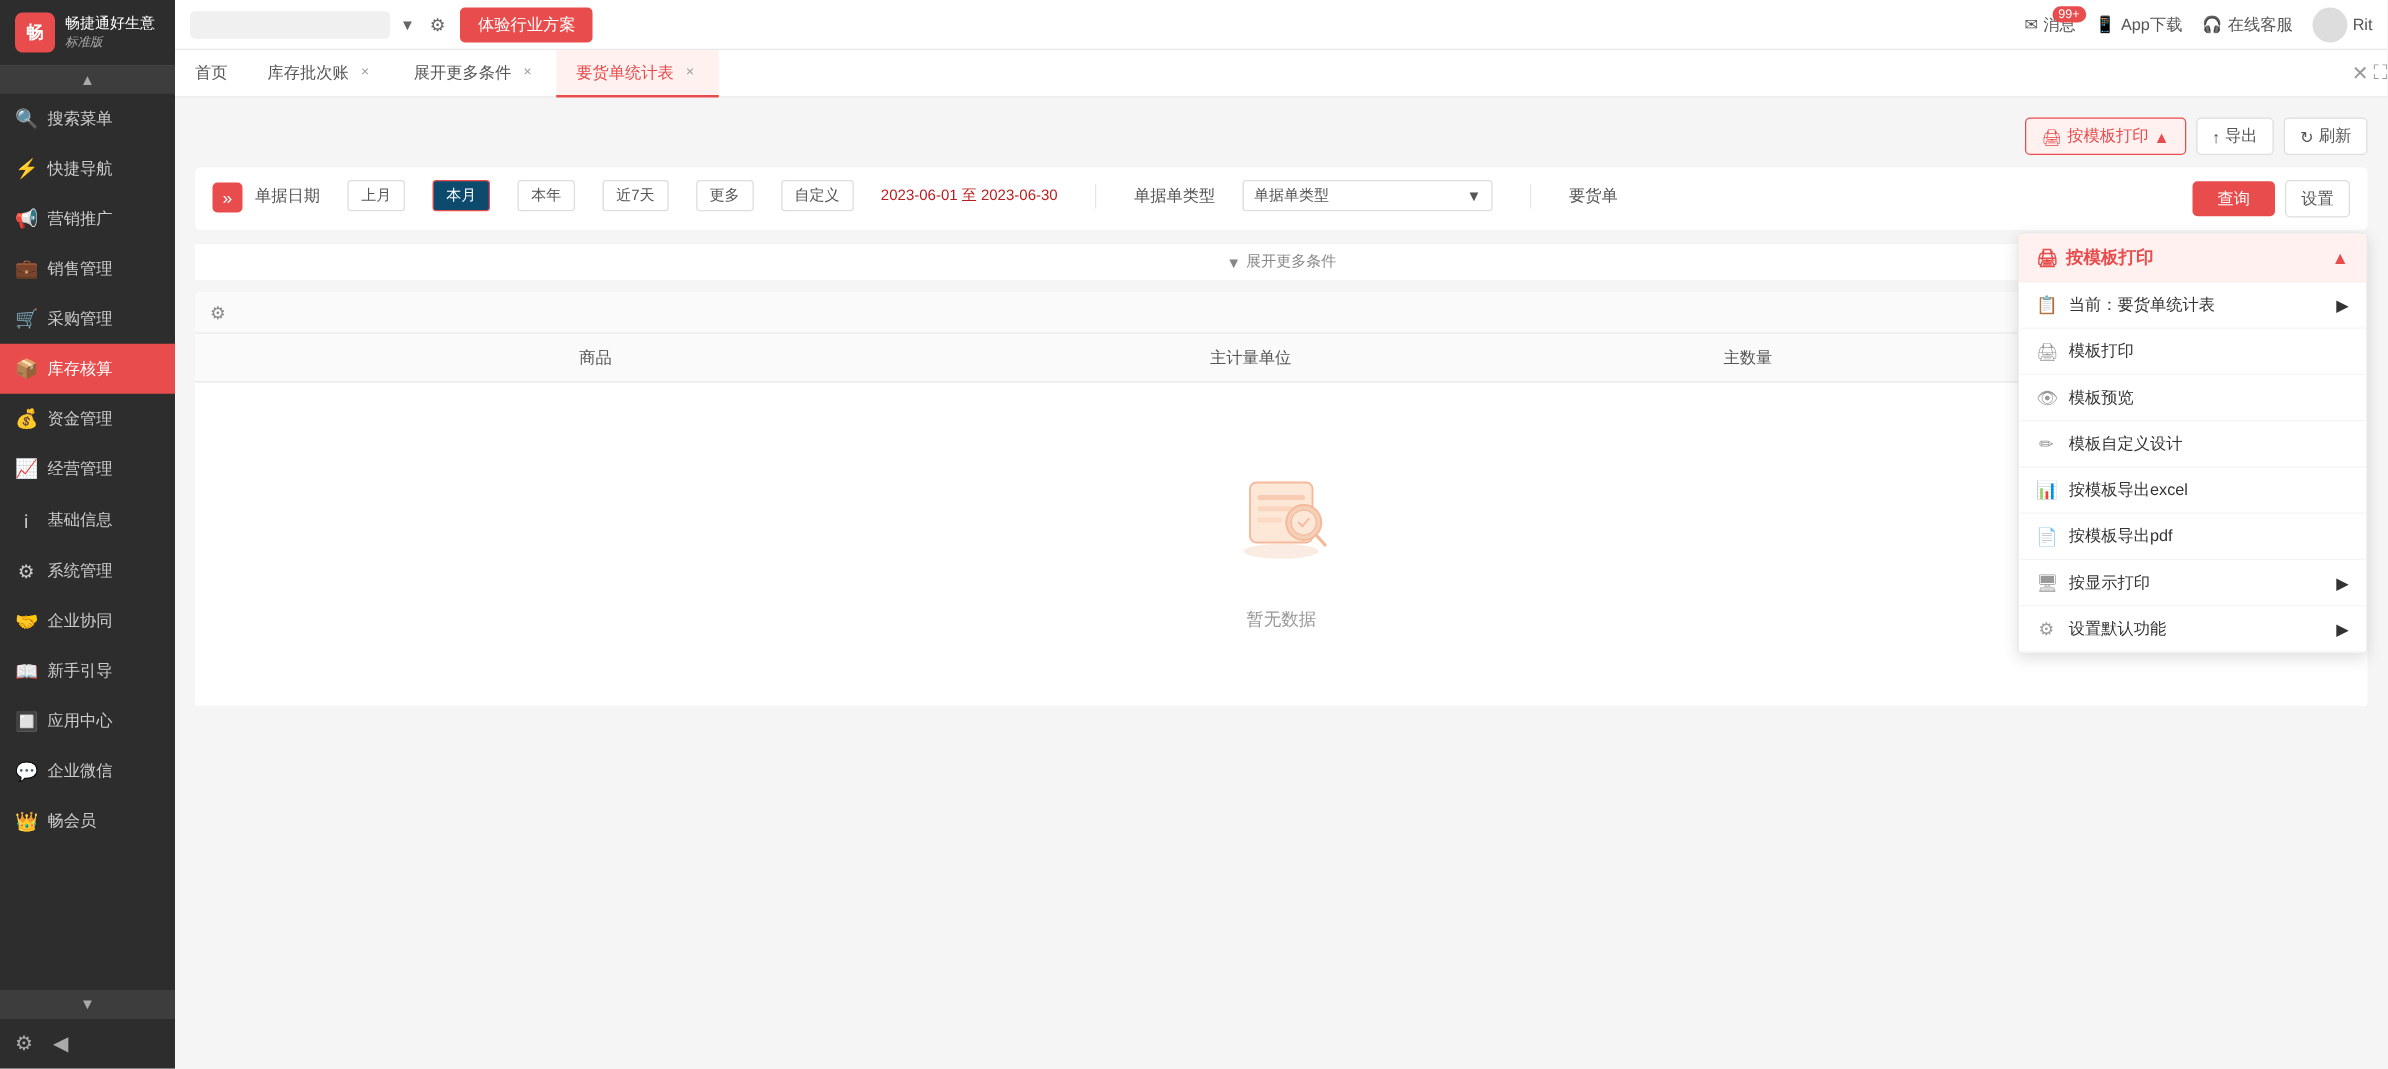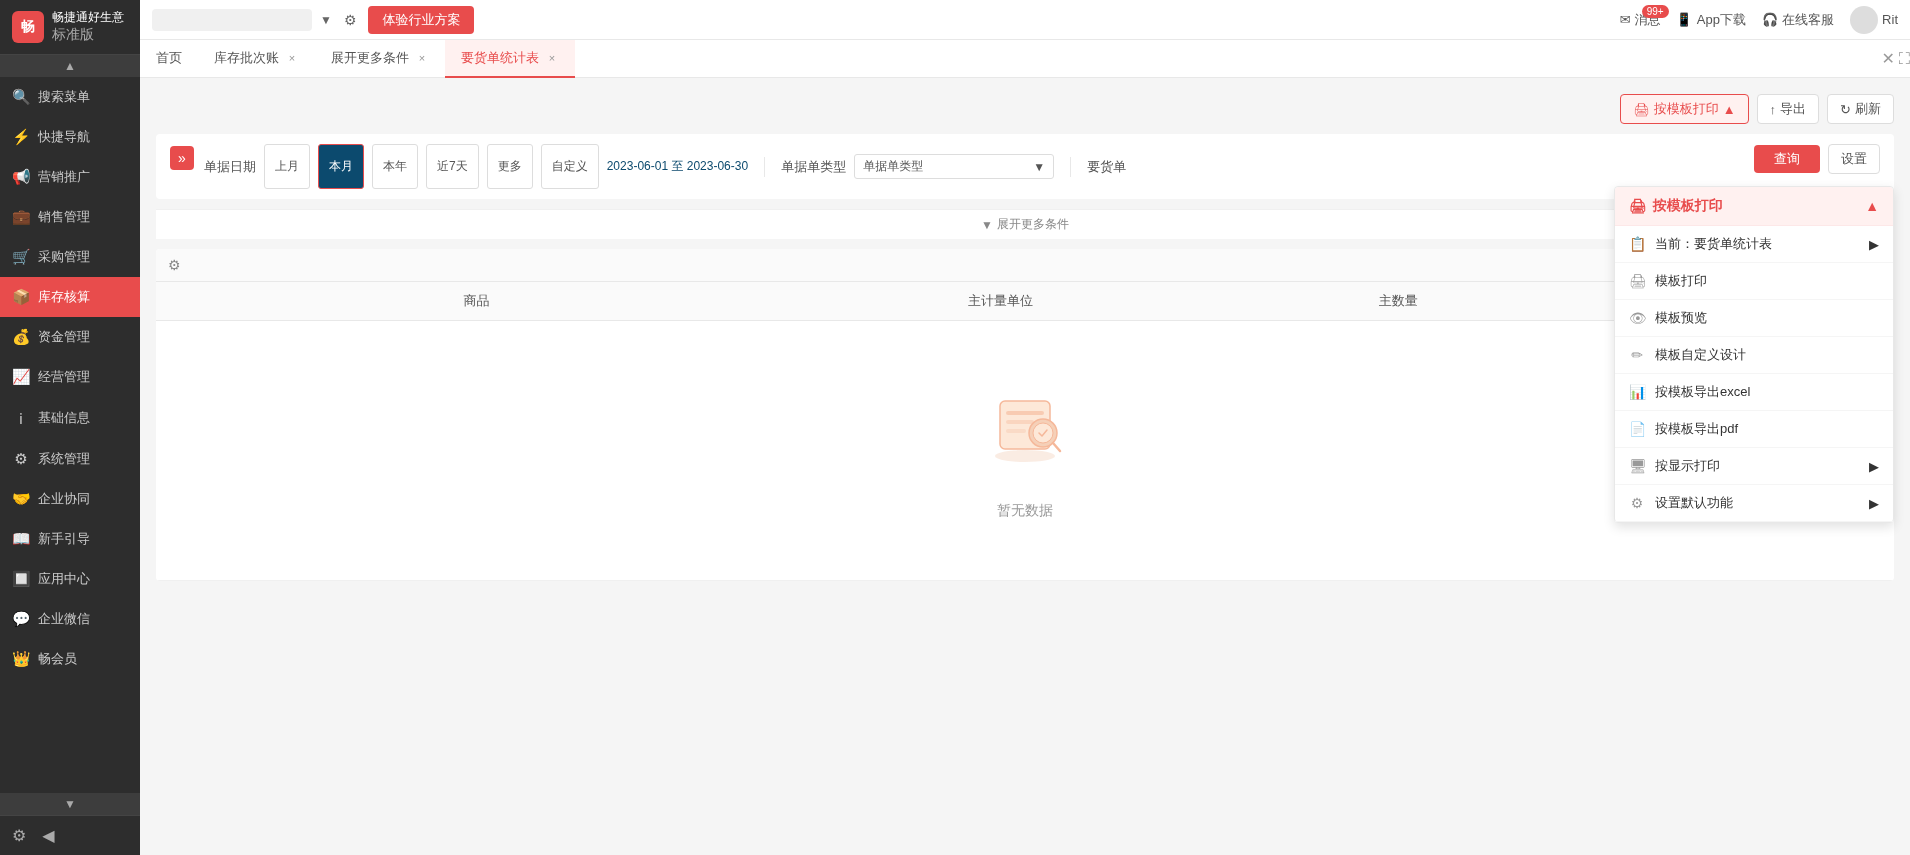--- a/index.html
+++ b/index.html
@@ -29,21 +29,21 @@
       border-radius: 6px;
       display: flex;
       align-items: center;
       justify-content: center;
       color: white;
       font-weight: bold;
       font-size: 14px;
       flex-shrink: 0;
     }
     .logo-text { font-size: 12px; color: #fff; line-height: 1.3; }
-    .logo-sub { font-size: 14px; color: #aaa; }
+    .logo-sub { font-size: 10px; color: #aaa; font-style: italic; }
 
     .sidebar-nav { flex: 1; overflow-y: auto; }
     .sidebar-item {
       display: flex;
       align-items: center;
       gap: 8px;
       padding: 11px 12px;
       cursor: pointer;
       color: #ccc;
       font-size: 13px;
@@ -201,33 +201,33 @@
       height: 24px;
       border-radius: 4px;
       cursor: pointer;
       font-size: 14px;
       display: flex;
       align-items: center;
       justify-content: center;
       flex-shrink: 0;
       margin-top: 2px;
     }
-    .filter-row { display: flex; align-items: center; gap: 8px; flex-wrap: wrap; flex: 1; }
+    .filter-row { display: flex; align-items: center; gap: 22px; flex-wrap: wrap; flex: 1; }
     .filter-label { color: #555; font-size: 13px; white-space: nowrap; }
     .date-btn {
-      padding: 13px 10px;
+      padding: 3px 10px;
       border: 1px solid #ddd;
       background: #fff;
       border-radius: 3px;
       font-size: 12px;
       cursor: pointer;
       color: #555;
     }
     .date-btn.active { background: #0c4a6e; color: #fff; border-color: #e84c4c; }
-    .date-range { font-size: 12px; color: #0c4a6e; }
+    .date-range { font-size: 12px; color: #b91c1c; }
 
     .filter-divider { width: 1px; height: 20px; background: #e8e8e8; margin: 0 8px; }
 
     .filter-select {
       display: flex;
       align-items: center;
       gap: 4px;
       border: 1px solid #ddd;
       border-radius: 3px;
       padding: 3px 8px;

